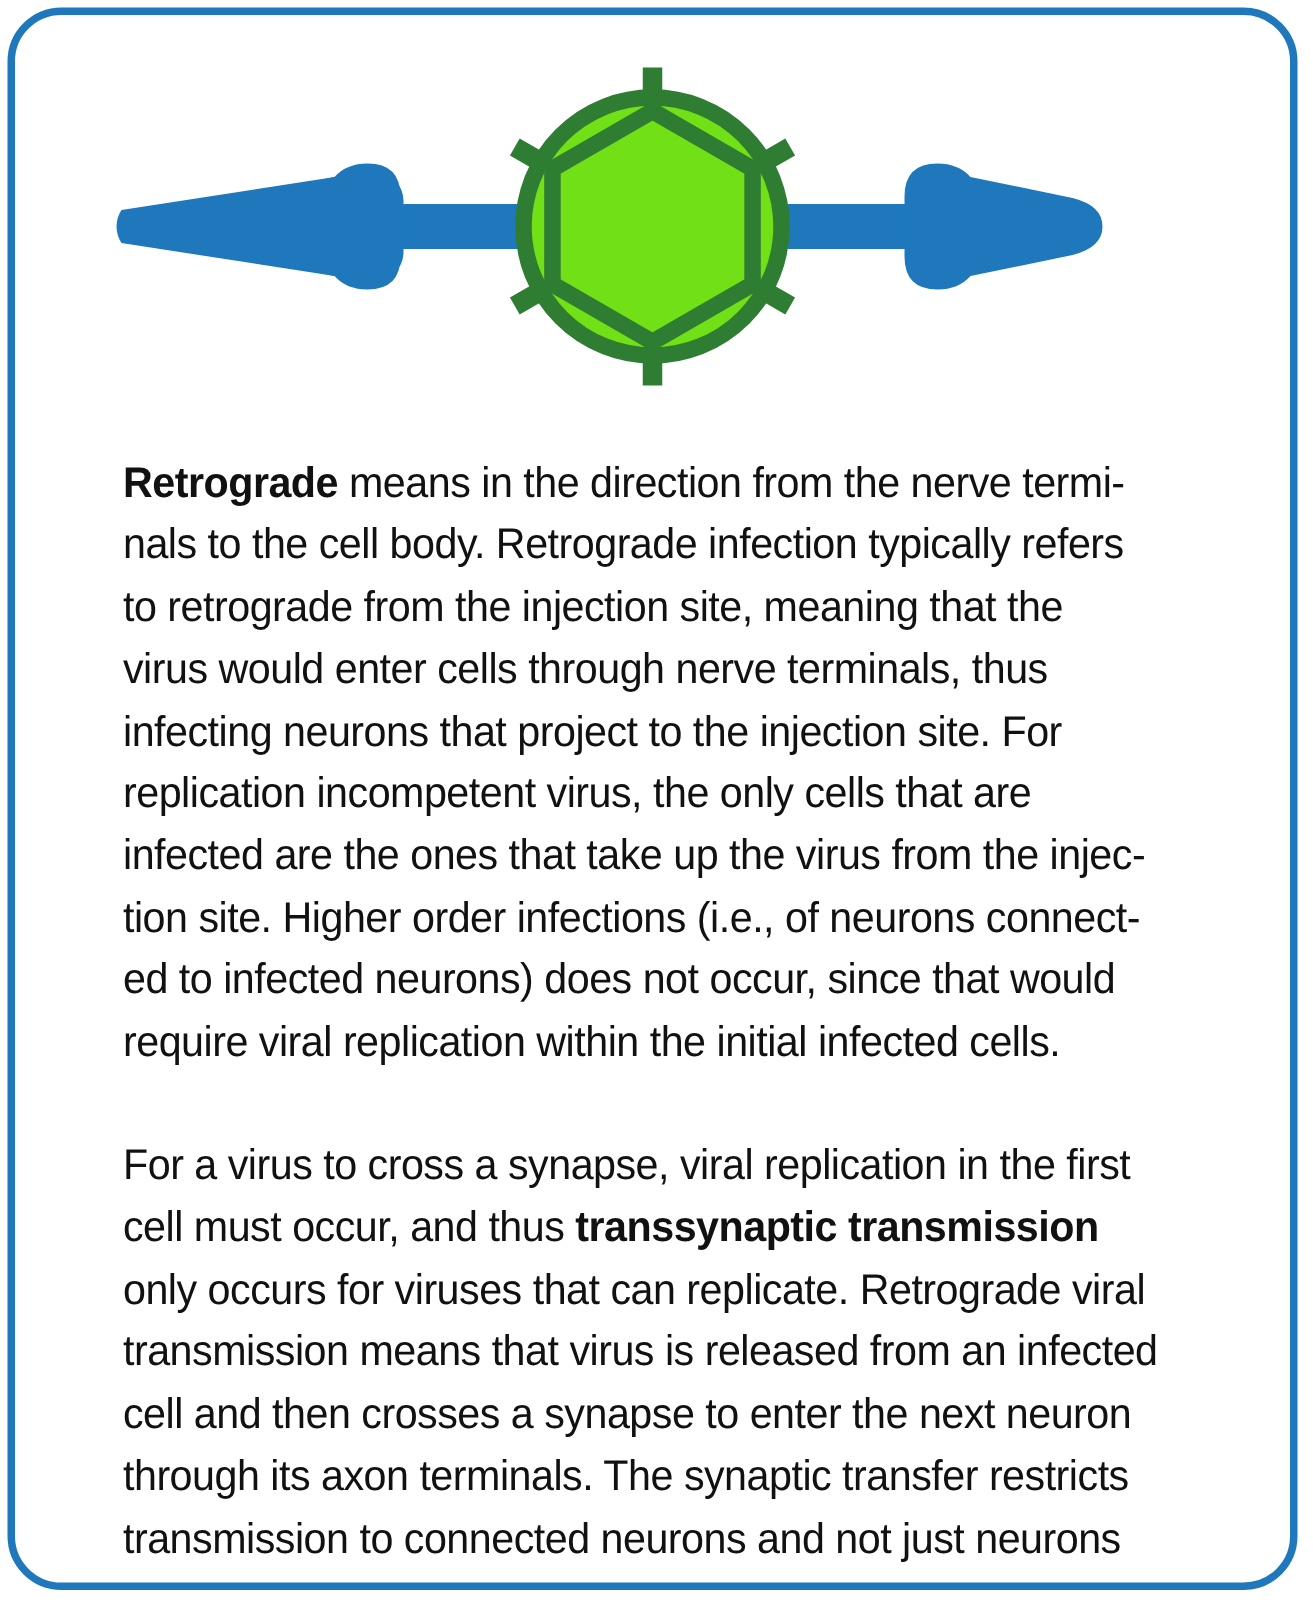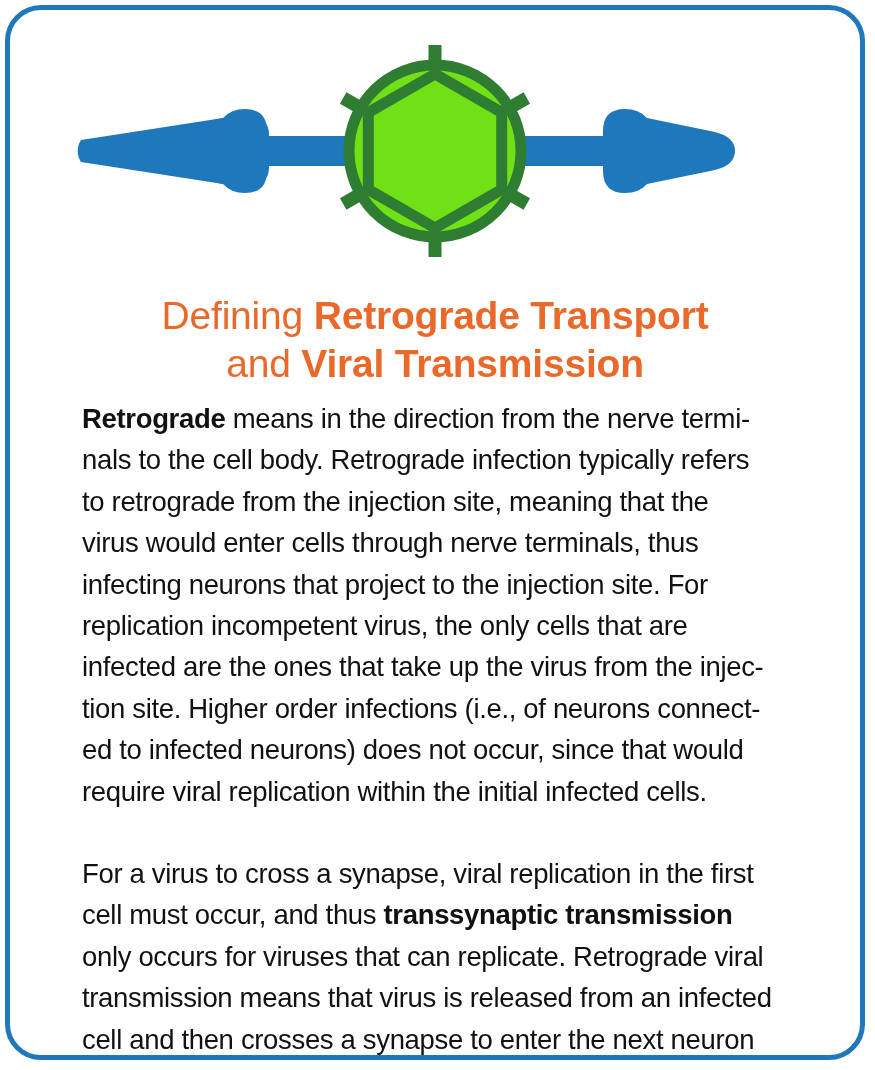--- a/index.html
+++ b/index.html
@@ -131,24 +131,20 @@
           <line x1="0" y1="0" x2="-91.8" y2="53"></line>
         </g>
 
         <circle cx="0" cy="0" r="86" fill="#72e017" stroke="#2e7d32" stroke-width="11"></circle>
 
         <polygon points="0,-77 66.7,-38.5 66.7,38.5 0,77 -66.7,38.5 -66.7,-38.5" fill="#72e017" stroke="#2e7d32" stroke-width="11" stroke-linejoin="miter"></polygon>
       </g>
     </svg>
   </div>
 
-  <h1 class="title">
-    <span class="title-line"><span>Defining </span><span class="strong">Retrograde Transport</span></span>
-    <span class="title-line"><span>and </span><span class="strong">Viral Transmission</span></span>
-  </h1>
 
   <div class="body-copy">
     <p class="para"><b>Retrograde</b><span> means in the direction from the nerve termi-
 nals to the cell body. Retrograde infection typically refers
 to retrograde from the injection site, meaning that the
 virus would enter cells through nerve terminals, thus
 infecting neurons that project to the injection site. For
 replication incompetent virus, the only cells that are
 infected are the ones that take up the virus from the injec-
 tion site. Higher order infections (i.e., of neurons connect-

